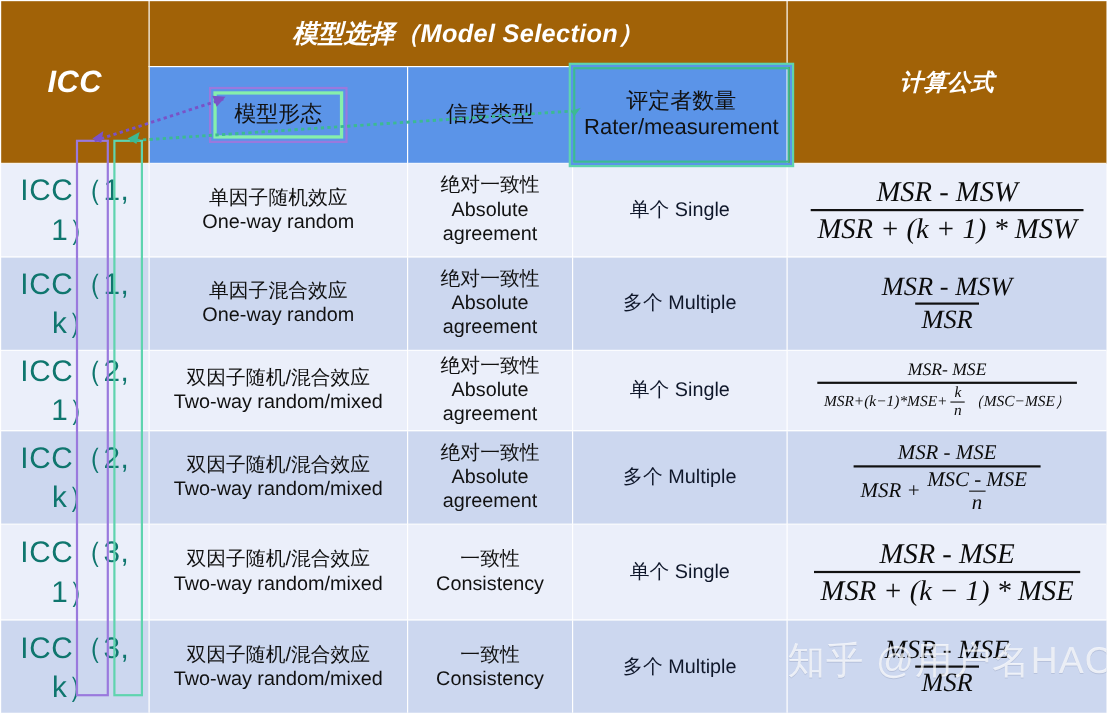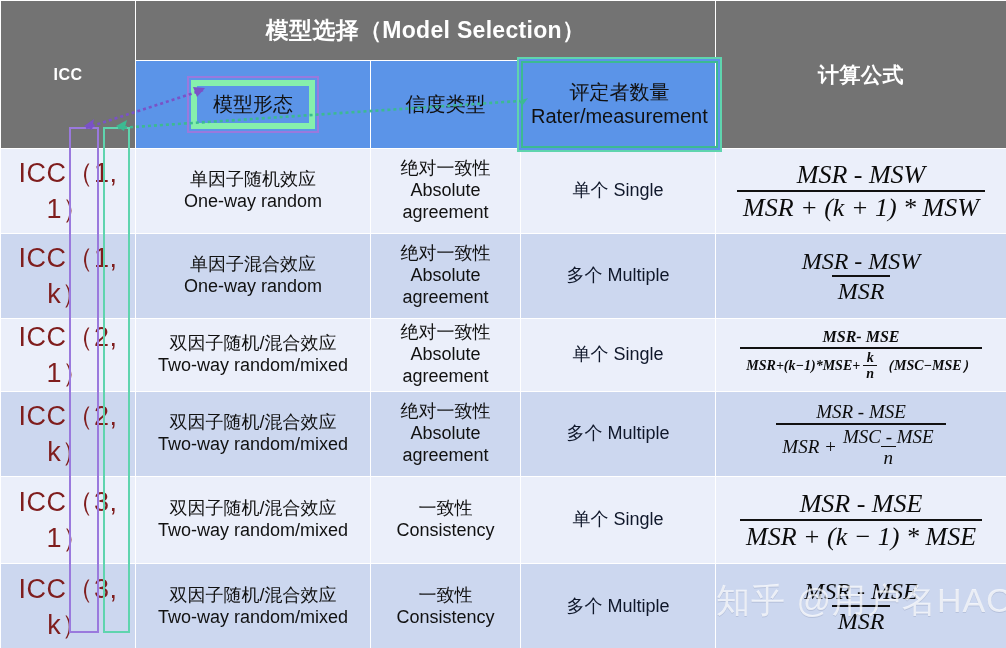--- a/index.html
+++ b/index.html
@@ -18,53 +18,54 @@
   }
   table.icc td,table.icc th{
     border:1px solid #ffffff;
     padding:0;
     vertical-align:middle;
     text-align:center;
   }
 
   
   .hdr{
-    background:#737373;
+    background:#a16207;
     color:#ffffff;
     font-weight:bold;
-  }
-  .hdr-icc{font-size:16px;letter-spacing:.5px;}
+    font-style:italic;
+  }
+  .hdr-icc{font-size:28px;letter-spacing:.5px;}
   .hdr-title{font-size:23px;letter-spacing:.3px;}
   .hdr-formula{font-size:21px;letter-spacing:.5px;}
   .hdr-sub{
     background:#5b94e8;
     color:#111111;
     font-weight:normal;
     font-size:20px;
     line-height:1.18;
   }
 
   
   .boxwrap{display:inline-block;position:relative;padding:6px 10px;}
   .boxwrap.purple{
-    border:6px solid #86efac;
+    border:3px solid #86efac;
     box-shadow:0 0 0 2px #5b94e8, 0 0 0 4px #9a79dd;
     padding:7px 16px;
   }
   .boxwrap.green{
     border:2px solid #3cba92;
     box-shadow:0 0 0 2px #5b94e8, 0 0 0 4px #5fd4ae;
     padding:18px 8px;
   }
 
   
   .rowA{background:#ebeffa;}
   .rowB{background:#ccd7ef;margin-top:16px;}
   .cell-icc{
-    font-size:27px;color:#7f1d1d;
+    font-size:27px;color:#0f766e;
     letter-spacing:.5px;
   }
   .cell-txt{
     font-size:18px;color:#111111;
     line-height:1.22;
   }
   .cell-txt .cn{display:block;}
   .cell-txt .en{display:block;}
   .cell-num{font-size:18px;color:#0f172a;line-height:1.22;}
 
@@ -75,21 +76,21 @@
     color:#0b0b0b;
     display:flex;align-items:center;justify-content:center;
     width:100%;height:100%;
   }
   .frac{display:inline-flex;flex-direction:column;align-items:center;
         vertical-align:middle;line-height:1.05;}
   .frac > .num{padding:0 6px 1px 6px;white-space:nowrap;}
   .frac > .den{border-top:2px solid #111;padding:2px 6px 0 6px;white-space:nowrap;}
   .f26{font-size:26px;}
   .f19{font-size:19px;}
-  .f16{font-size:16px;font-weight:bold;}
+  .f16{font-size:16px;}
   .f14{font-size:14px;}
   .inlinefrac{display:inline-flex;flex-direction:column;align-items:center;
         vertical-align:middle;line-height:1;margin:0 3px;}
   .inlinefrac > .num{padding:0 3px;}
   .inlinefrac > .den{border-top:1.6px solid #111;padding:1px 3px 0 3px;}
   .rowflex{display:inline-flex;align-items:center;justify-content:center;white-space:nowrap;}
 
   
   #anno{position:absolute;left:0;top:0;width:1006px;height:648px;
         pointer-events:none;}

